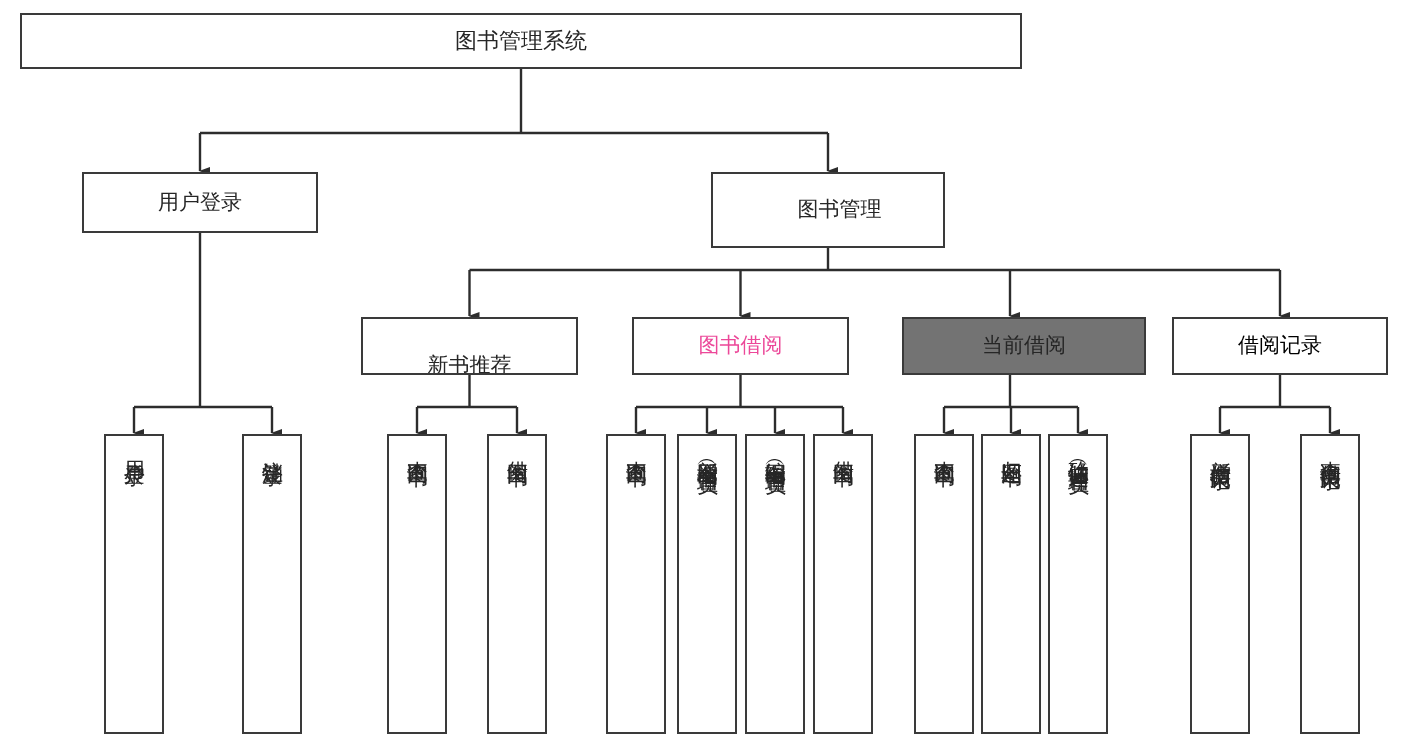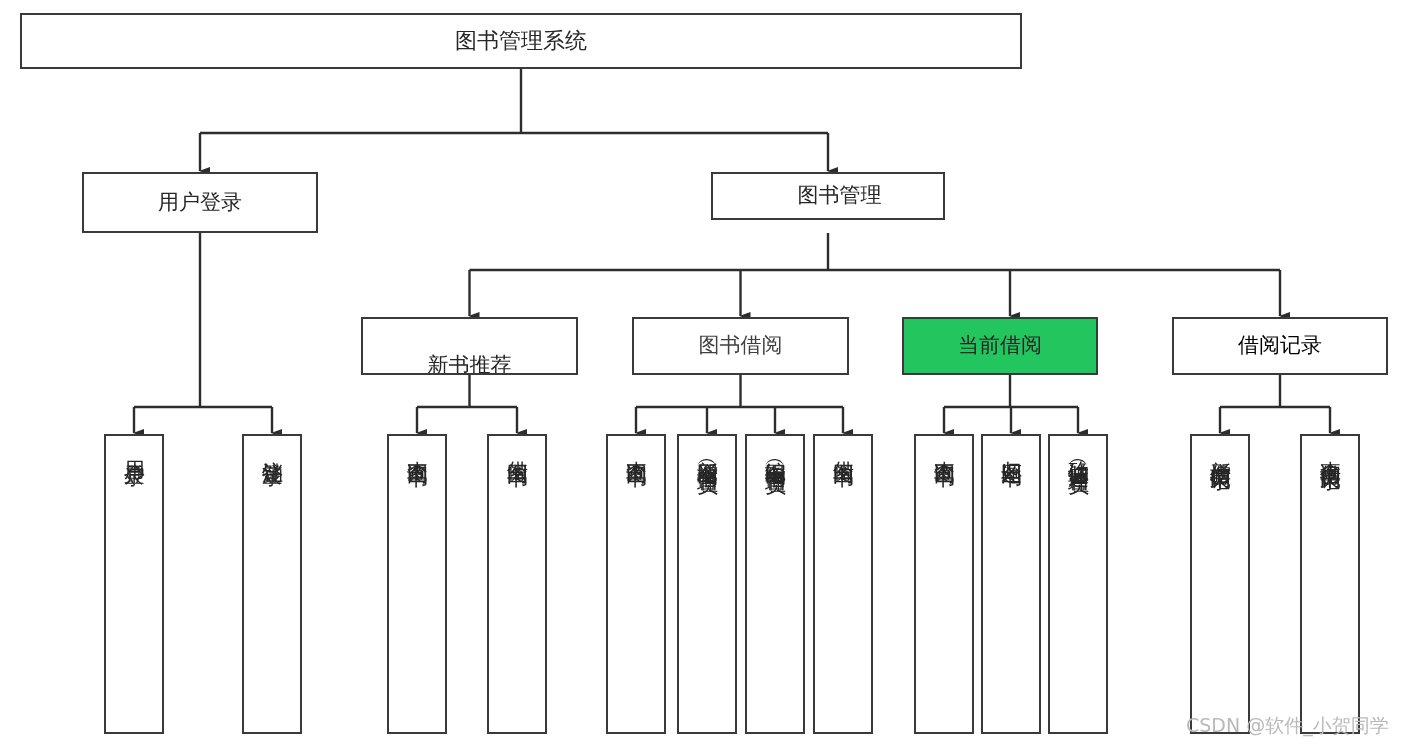--- a/index.html
+++ b/index.html
@@ -115,30 +115,30 @@
       </g>
   </svg>
 
   <div id="nodes">
       <div class="node horiz root" style="left: 20px; top: 13px; width: 1002px; height: 56px; border-color: rgb(58, 58, 58); background: rgb(255, 255, 255);">
         <span class="label" style="color: rgb(38, 38, 38);">图书管理系统</span>
       </div>
       <div class="node horiz" style="left: 82px; top: 172px; width: 236px; height: 61px; border-color: rgb(58, 58, 58); background: rgb(255, 255, 255);">
         <span class="label" style="color: rgb(38, 38, 38);">用户登录</span>
       </div>
-      <div class="node horiz" style="left: 711px; top: 172px; width: 234px; height: 48px; border-color: rgb(58, 58, 58); background: rgb(255, 255, 255); padding-left: 23px;">
+      <div class="node horiz" style="left: 711px; top: 172px; width: 234px; height: 76px; border-color: rgb(58, 58, 58); background: rgb(255, 255, 255); padding-left: 23px;">
         <span class="label" style="color: rgb(38, 38, 38);">图书管理</span>
       </div>
       <div class="node horiz" style="left: 361px; top: 317px; width: 217px; height: 58px; border-color: rgb(58, 58, 58); background: rgb(255, 255, 255);">
         <span class="label" style="color: rgb(38, 38, 38); margin-top: 40px;">新书推荐</span>
       </div>
       <div class="node horiz" style="left: 632px; top: 317px; width: 217px; height: 58px; border-color: rgb(58, 58, 58); background: rgb(255, 255, 255);">
-        <span class="label" style="color: #404040;">图书借阅</span>
+        <span class="label" style="color: #ec4899;">图书借阅</span>
       </div>
-      <div class="node horiz" style="left: 902px; top: 317px; width: 196px; height: 58px; border-color: rgb(58, 58, 58); background: #22c55e;">
+      <div class="node horiz" style="left: 902px; top: 317px; width: 244px; height: 58px; border-color: rgb(58, 58, 58); background: #737373;">
         <span class="label" style="color: rgb(38, 38, 38);">当前借阅</span>
       </div>
       <div class="node horiz" style="left: 1172px; top: 317px; width: 216px; height: 58px; border-color: rgb(58, 58, 58); background: rgb(255, 255, 255);">
         <span class="label" style="color: #000000;">借阅记录</span>
       </div>
       <div class="node vert" style="left: 104px; top: 434px; width: 60px; height: 300px; border-color: rgb(58, 58, 58); background: rgb(255, 255, 255);">
         <span class="label" style="color: rgb(38, 38, 38);">用户登录</span>
       </div>
       <div class="node vert" style="left: 242px; top: 434px; width: 60px; height: 300px; border-color: rgb(58, 58, 58); background: rgb(255, 255, 255);">
         <span class="label" style="color: rgb(38, 38, 38);">注销登录</span>
@@ -171,14 +171,13 @@
         <span class="label" style="color: rgb(38, 38, 38);">确认归还（管理员）</span>
       </div>
       <div class="node vert" style="left: 1190px; top: 434px; width: 60px; height: 300px; border-color: rgb(58, 58, 58); background: rgb(255, 255, 255);">
         <span class="label" style="color: rgb(38, 38, 38);">新增借阅记录</span>
       </div>
       <div class="node vert" style="left: 1300px; top: 434px; width: 60px; height: 300px; border-color: rgb(58, 58, 58); background: rgb(255, 255, 255);">
         <span class="label" style="color: rgb(38, 38, 38);">查询借阅记录</span>
       </div>
     </div>
 
-  <div id="watermark">CSDN @软件_小贺同学</div>
 </div>
 
 </body></html>

